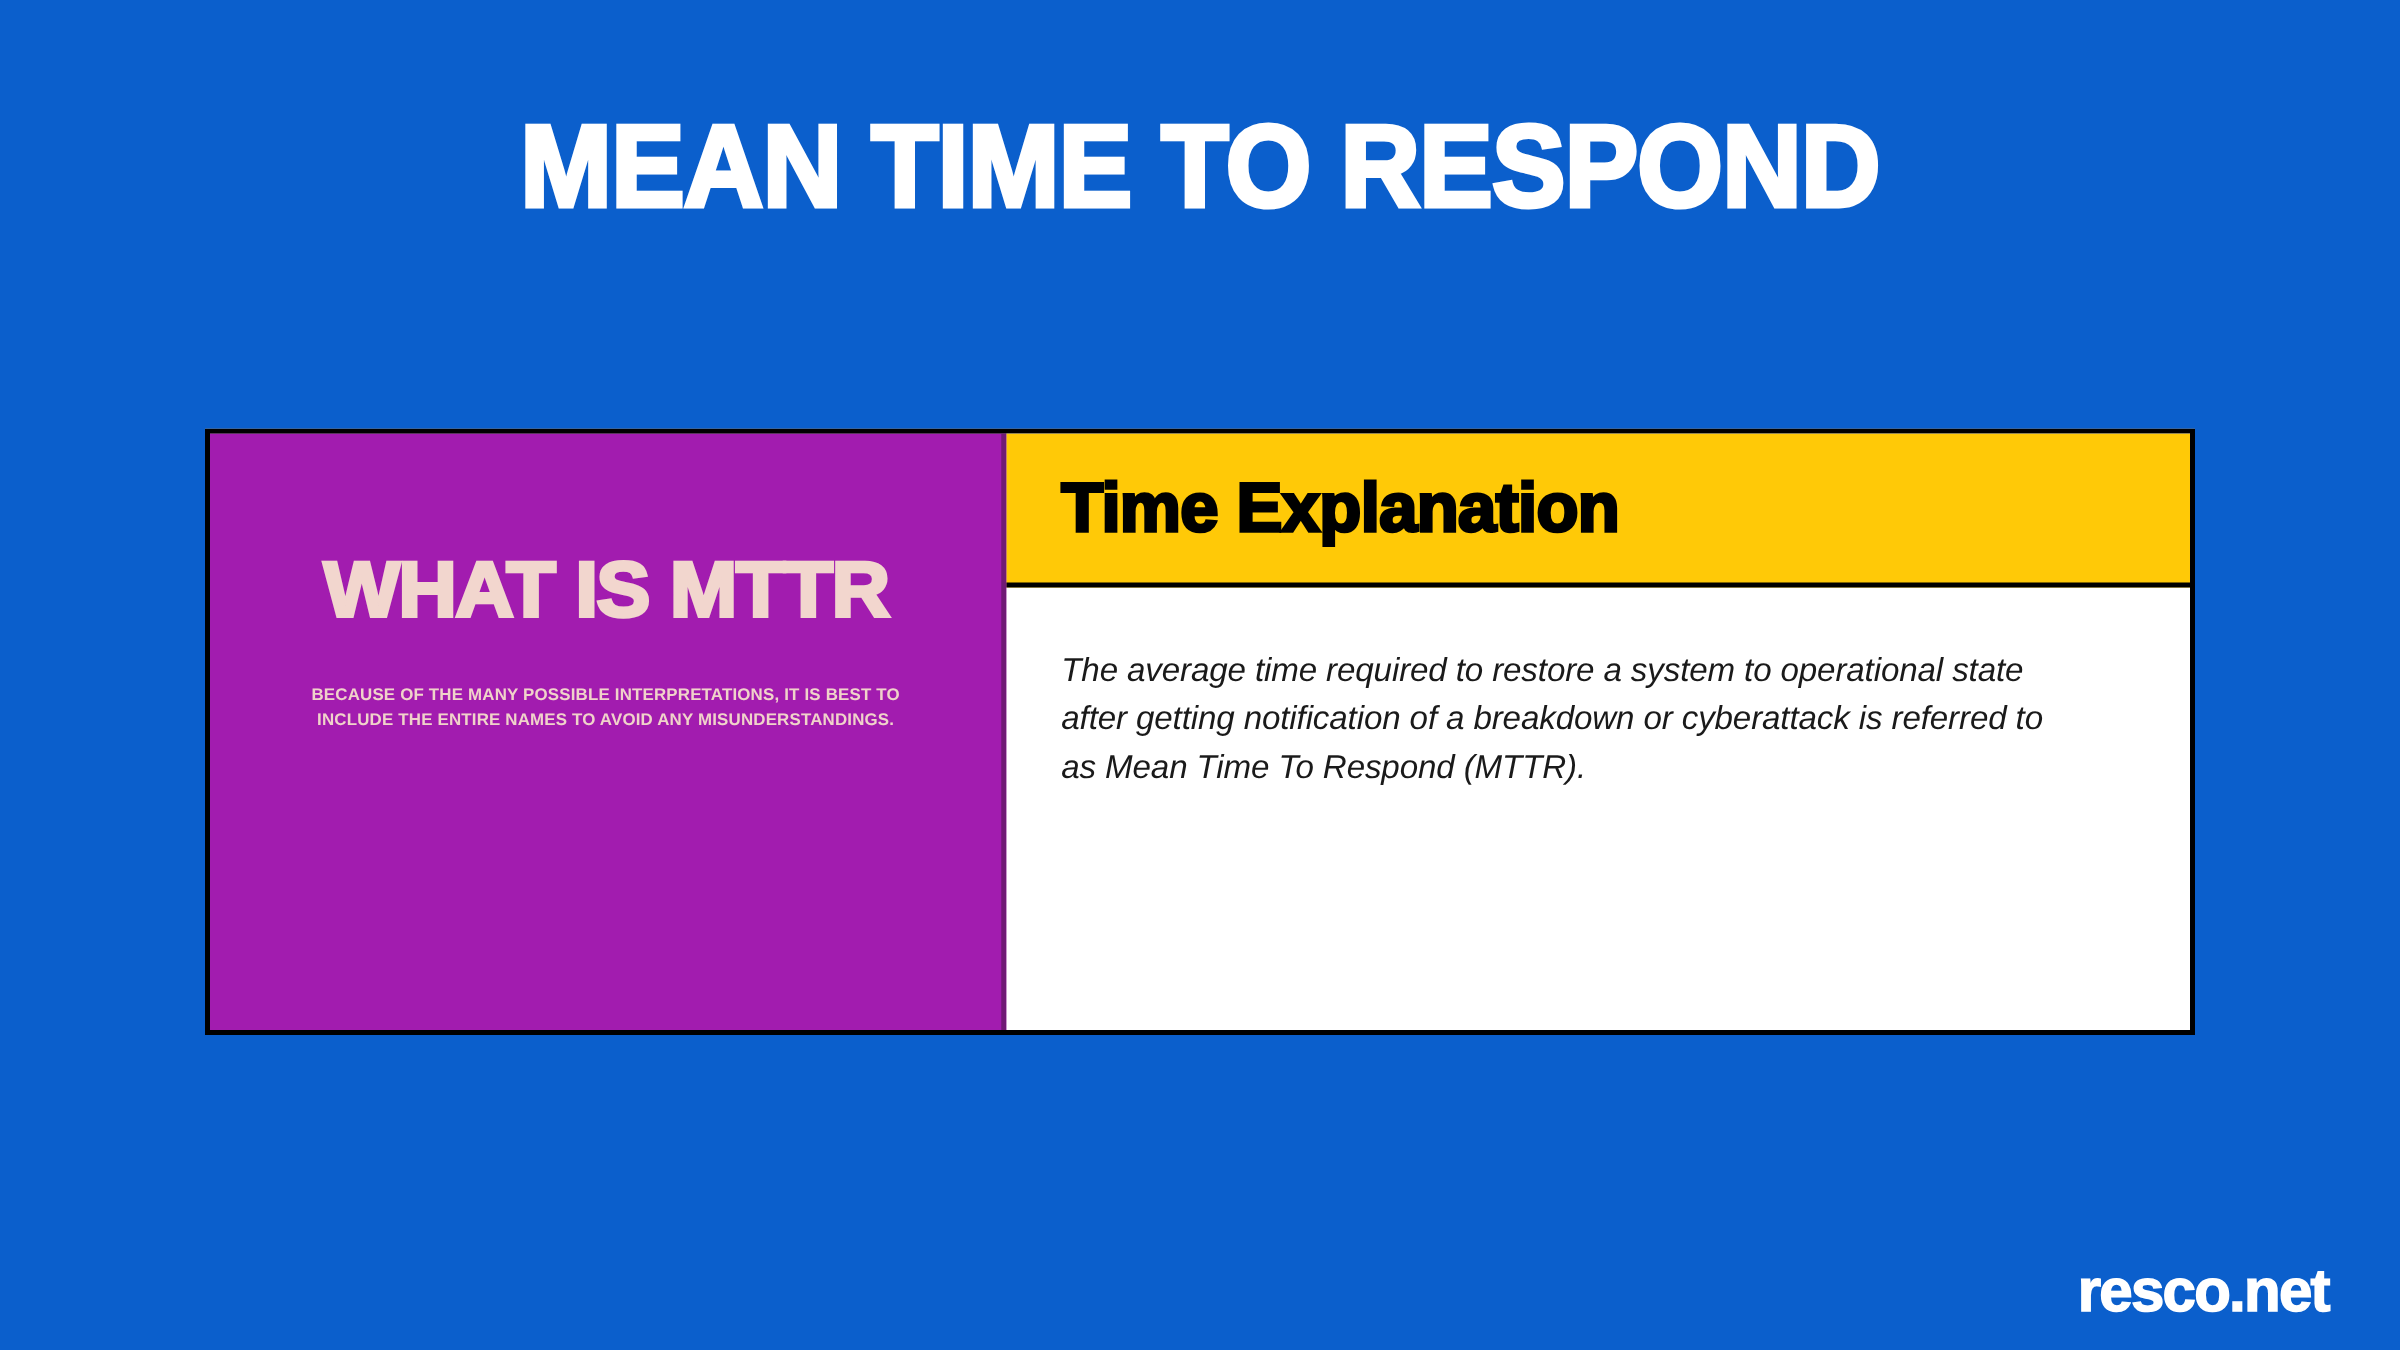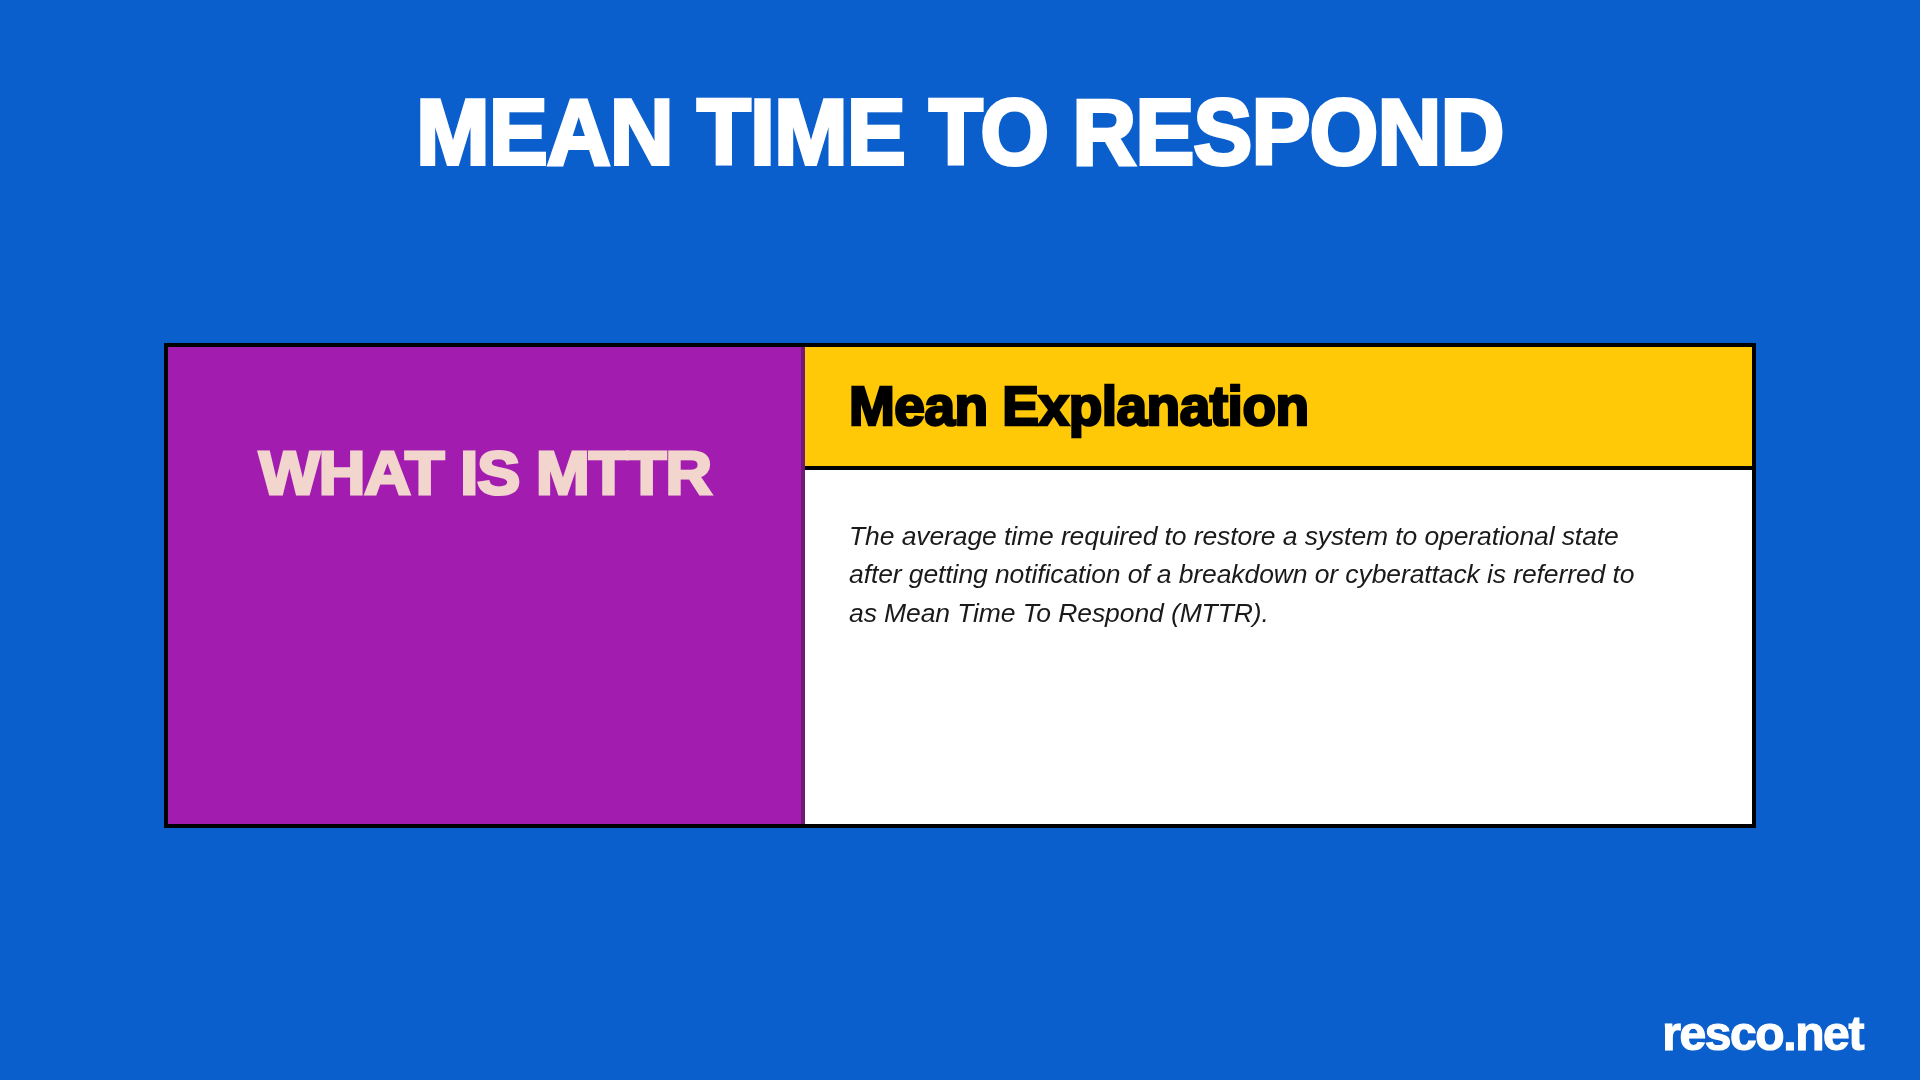--- a/index.html
+++ b/index.html
@@ -141,25 +141,26 @@
 </style>
 </head>
 <body>
 
 <h1 id="slide-title">MEAN TIME TO RESPOND</h1>
 
 <div id="content-box">
 
   <div id="left-panel">
     <div id="left-heading">WHAT IS MTTR</div>
+    <div id="left-caption">BECAUSE OF THE MANY POSSIBLE INTERPRETATIONS, IT IS BEST TO INCLUDE THE ENTIRE NAMES TO AVOID ANY MISUNDERSTANDINGS.</div>
   </div>
 
   <div id="right-panel">
     <div id="explanation-header">
-      <span id="explanation-header-text">Mean Explanation</span>
+      <span id="explanation-header-text">Time Explanation</span>
     </div>
     <div id="explanation-body">
       <p id="explanation-body-text">The average time required to restore a system to operational state after getting notification of a breakdown or cyberattack is referred to as Mean Time To Respond (MTTR).</p>
     </div>
   </div>
 
 </div>
 
 <div id="footer-logo">resco.net</div>
 

